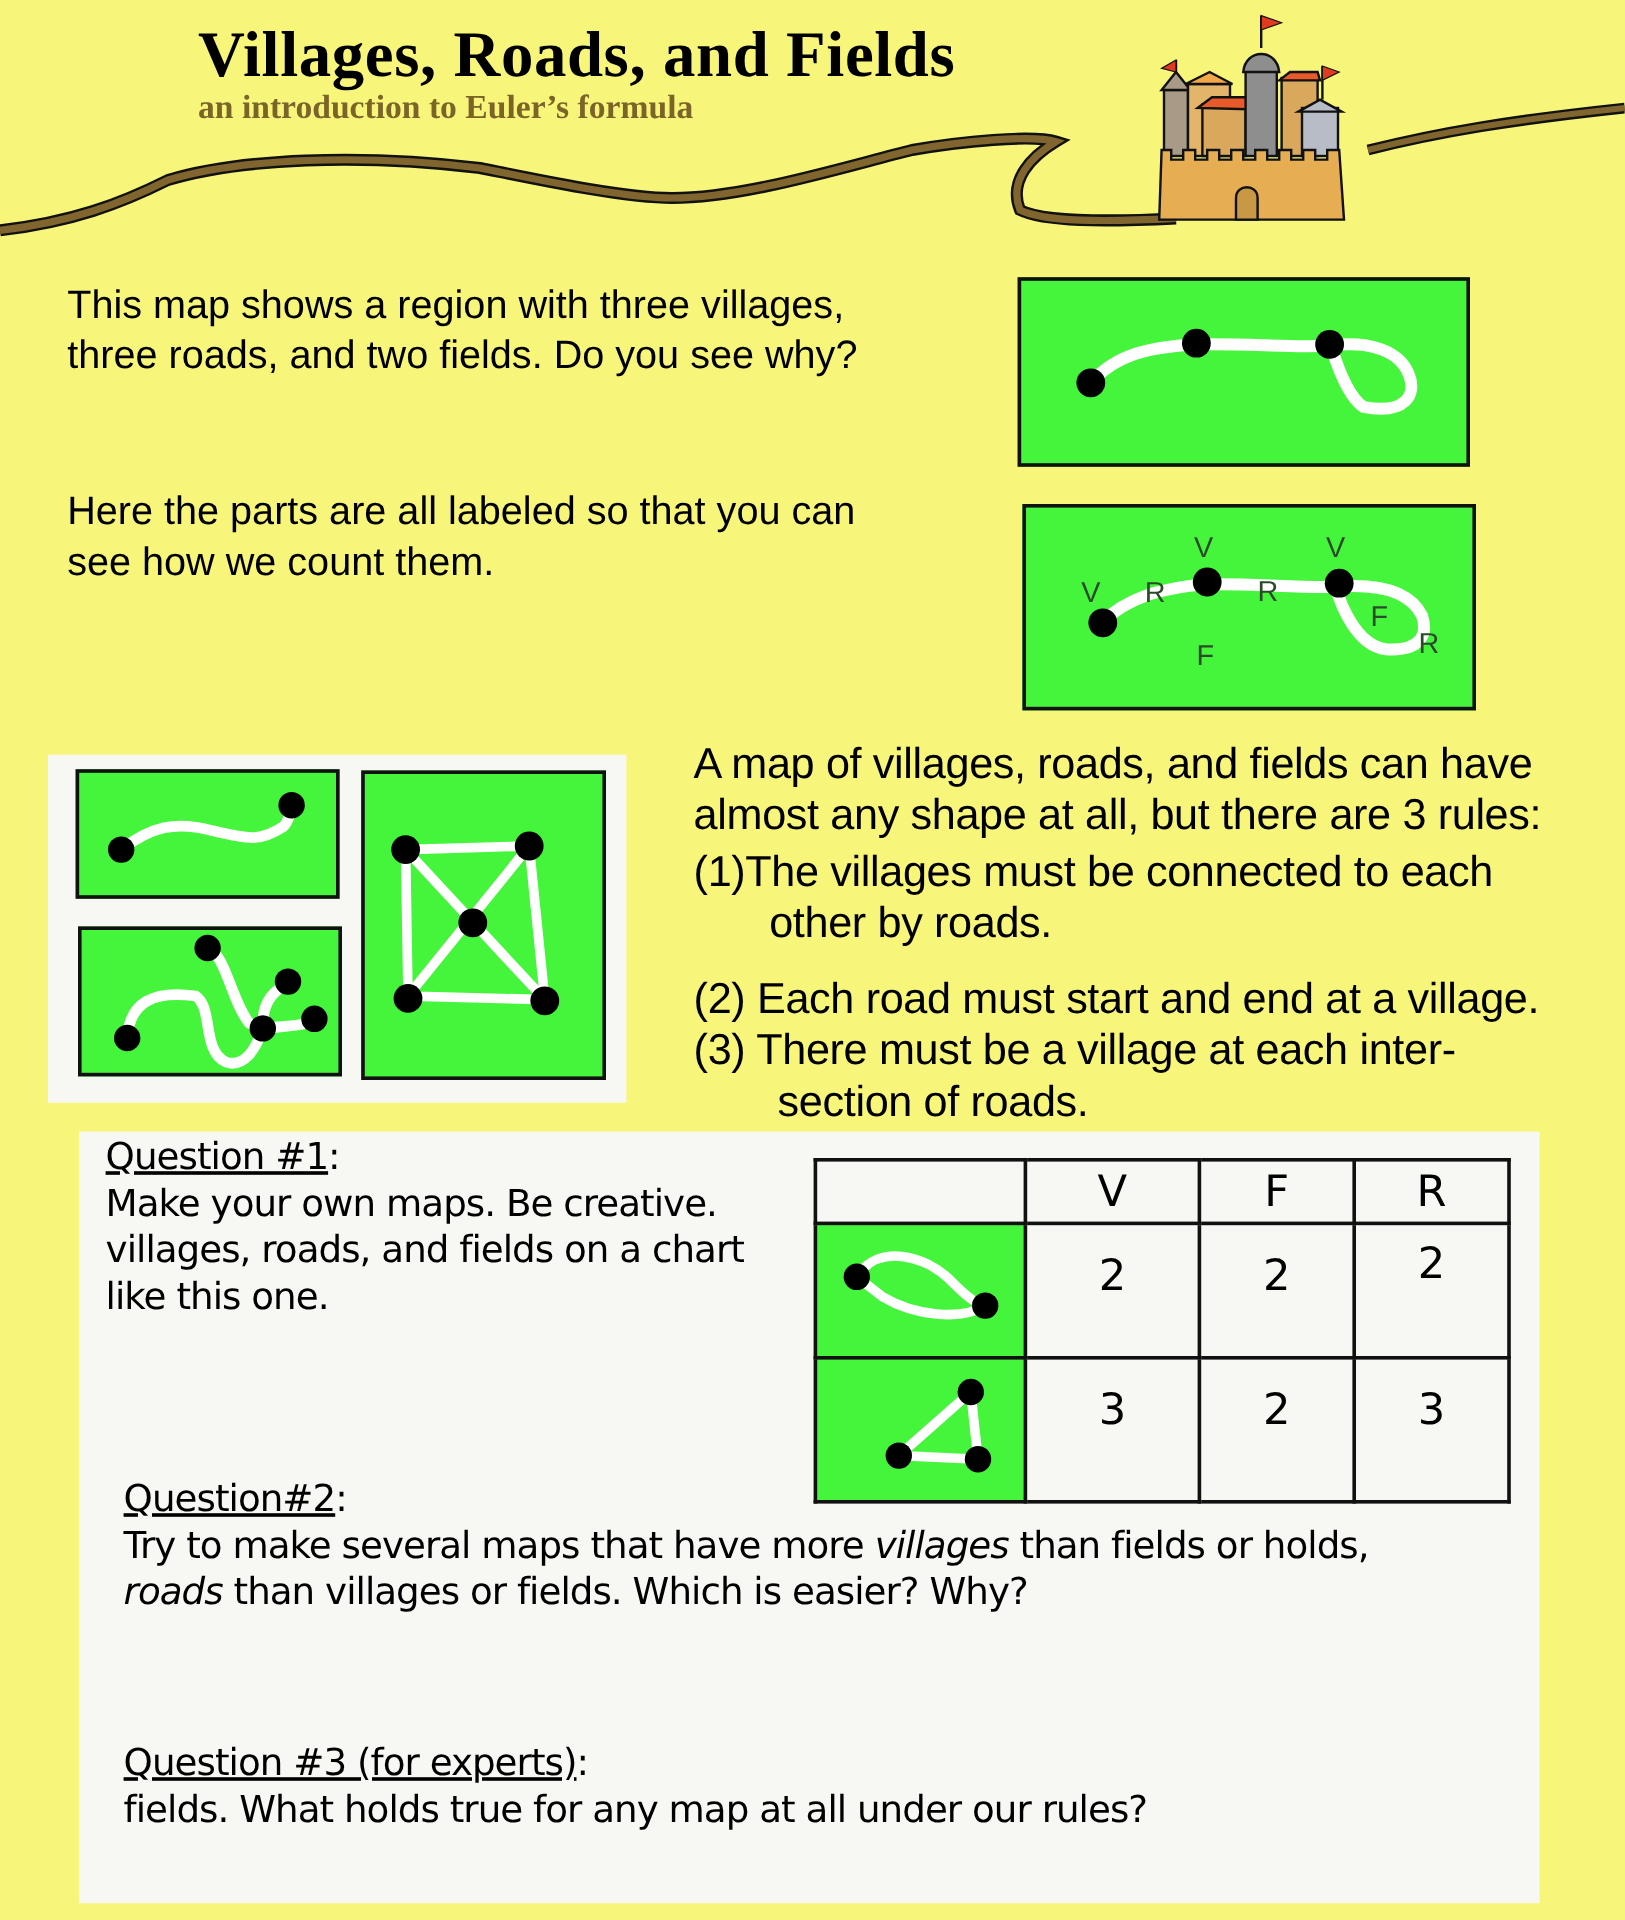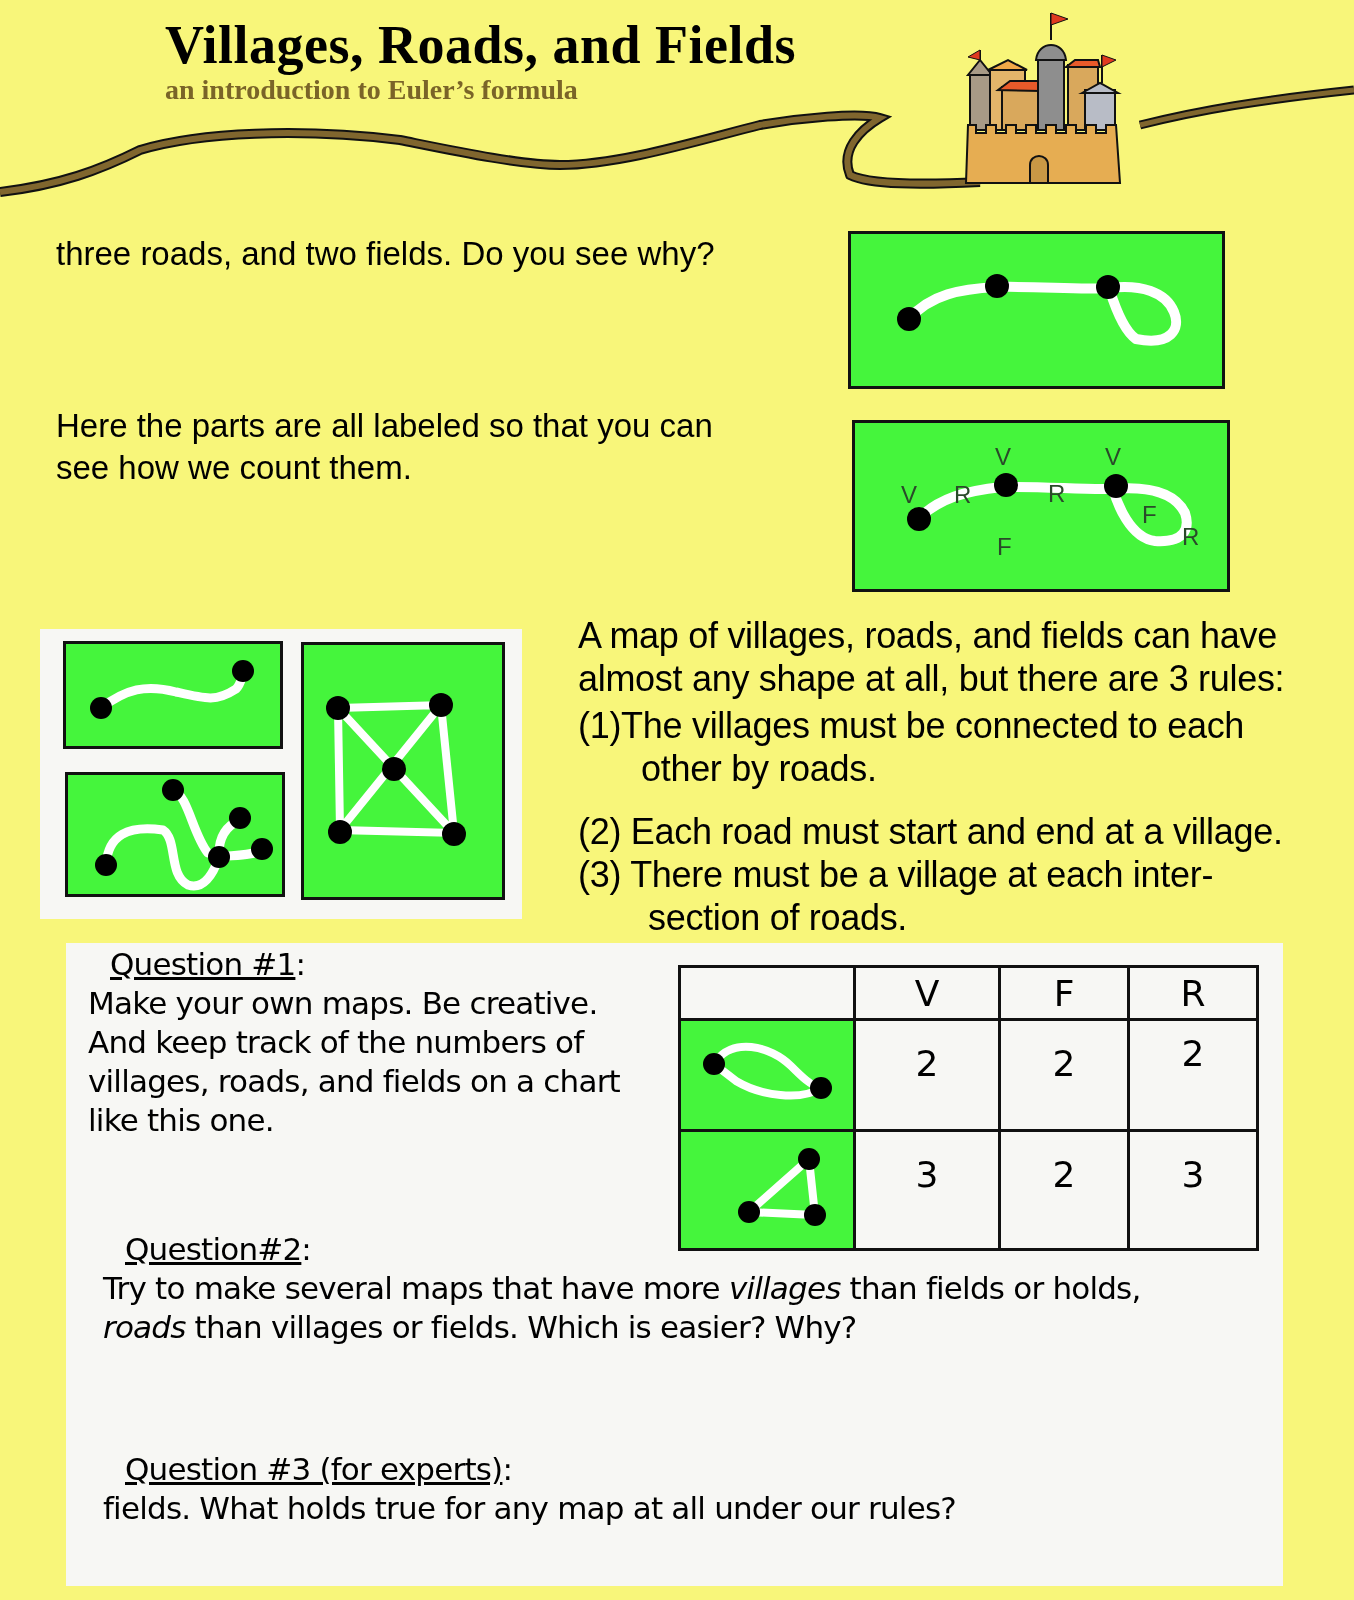--- a/index.html
+++ b/index.html
@@ -19,21 +19,21 @@
     left: 165px; top: 74px;
     font-family: "Liberation Serif", serif; font-weight: bold;
     font-size: 28px; color: #7a6428; white-space: nowrap;
   }
   .para { font-size: 33px; line-height: 42px; white-space: nowrap; }
   .green-box { background: #45f53c; border: 3px solid #111; box-sizing: border-box; }
   .white-panel { background: #f7f7f4; }
   .rules { left: 578px; top: 614px; font-size: 36px; line-height: 43px; letter-spacing: -0.3px; }
   .rules .line { white-space: nowrap; }
   .rules .indent { padding-left: 63px; }
-  .q-head { text-decoration: underline; font-family: "DejaVu Sans", sans-serif; font-size: 31px; letter-spacing: -0.8px; margin-left: 22px; }
+  .q-head { text-decoration: underline; font-family: "DejaVu Sans", sans-serif; font-size: 31px; letter-spacing: -0.8px; }
   .q-body { font-family: "DejaVu Sans", sans-serif; font-size: 31px; line-height: 39px; letter-spacing: -0.8px; white-space: nowrap; }
   table.vfr { border-collapse: collapse; position: absolute; left: 678px; top: 965px; }
   table.vfr td { border: 3px solid #111; text-align: center; font-family: "DejaVu Sans", sans-serif; font-size: 36px; padding: 0; }
   table.vfr td.hdr { height: 50px; vertical-align: middle; }
   table.vfr td.num { vertical-align: top; padding-top: 22px; }
   table.vfr td.pic { background: #45f53c; padding: 0; }
   .lbl { position: absolute; font-size: 24px; color: #2a4a2a; }
 </style>
 </head>
 <body>
@@ -67,20 +67,21 @@
   <rect x="125" y="85" width="30" height="40" fill="#b8bcc6" stroke="#111" stroke-width="2"></rect>
   <path d="M122,88 L140,78 L158,88 Z" fill="#b8bcc6" stroke="#111" stroke-width="2"></path>
   <line x1="142" y1="78" x2="142" y2="50" stroke="#111" stroke-width="2"></line>
   <path d="M142,50 L156,55 L142,62 Z" fill="#e03a20" stroke="#111" stroke-width="1"></path>
 
   <path d="M8,120 L16,120 L16,128 L26,128 L26,120 L36,120 L36,128 L46,128 L46,120 L56,120 L56,128 L66,128 L66,120 L76,120 L76,128 L86,128 L86,120 L96,120 L96,128 L106,128 L106,120 L116,120 L116,128 L126,128 L126,120 L136,120 L136,128 L146,128 L146,120 L156,120 L160,178 L6,178 Z" fill="#e6ad52" stroke="#111" stroke-width="2"></path>
   <path d="M70,178 L70,160 C70,148 88,148 88,160 L88,178 Z" fill="#c99845" stroke="#111" stroke-width="2"></path>
 </svg>
 
 <div class="abs para" style="left:56px;top:233px;">
+  <div>This map shows a region with three villages,</div>
   <div>three roads, and two fields. Do you see why?</div>
 </div>
 <div class="abs para" style="left:56px;top:405px;">
   <div>Here the parts are all labeled so that you can</div>
   <div>see how we count them.</div>
 </div>
 
 <div class="abs green-box" style="left:848px;top:231px;width:377px;height:158px;">
   <svg width="371" height="152">
     <path d="M58,85 C80,60 110,55 145,53 C190,52 225,56 258,54 C260,60 270,95 285,105 C320,112 330,95 323,78 C315,58 290,50 258,54" fill="none" stroke="#fff" stroke-width="10" stroke-linecap="round"></path>
@@ -145,21 +146,20 @@
   <div class="line" style="margin-top:20px;"><span>(2)</span> <span>Each road must start and end at a village.</span></div>
   <div class="line"><span>(3)</span> <span>There must be a village at each inter-</span></div>
   <div class="line indent" style="padding-left:70px;">section of roads.</div>
 </div>
 
 <div class="abs white-panel" style="left:66px;top:943px;width:1217px;height:643px;"></div>
 
 <div class="abs" style="left:88px;top:945px;">
   <div><span class="q-head">Question #1</span><span class="q-body">:</span></div>
   <div class="q-body">Make your own maps.  Be creative.</div>
-  <div class="q-body">And keep track of the numbers of</div>
   <div class="q-body">villages, roads, and fields on a chart</div>
   <div class="q-body">like this one.</div>
 </div>
 
 <table class="vfr">
   <tbody>
       <tr>
     <td class="hdr" style="width:172px;"></td>
     <td class="hdr" style="width:142px;">V</td>
     <td class="hdr" style="width:126px;">F</td>

